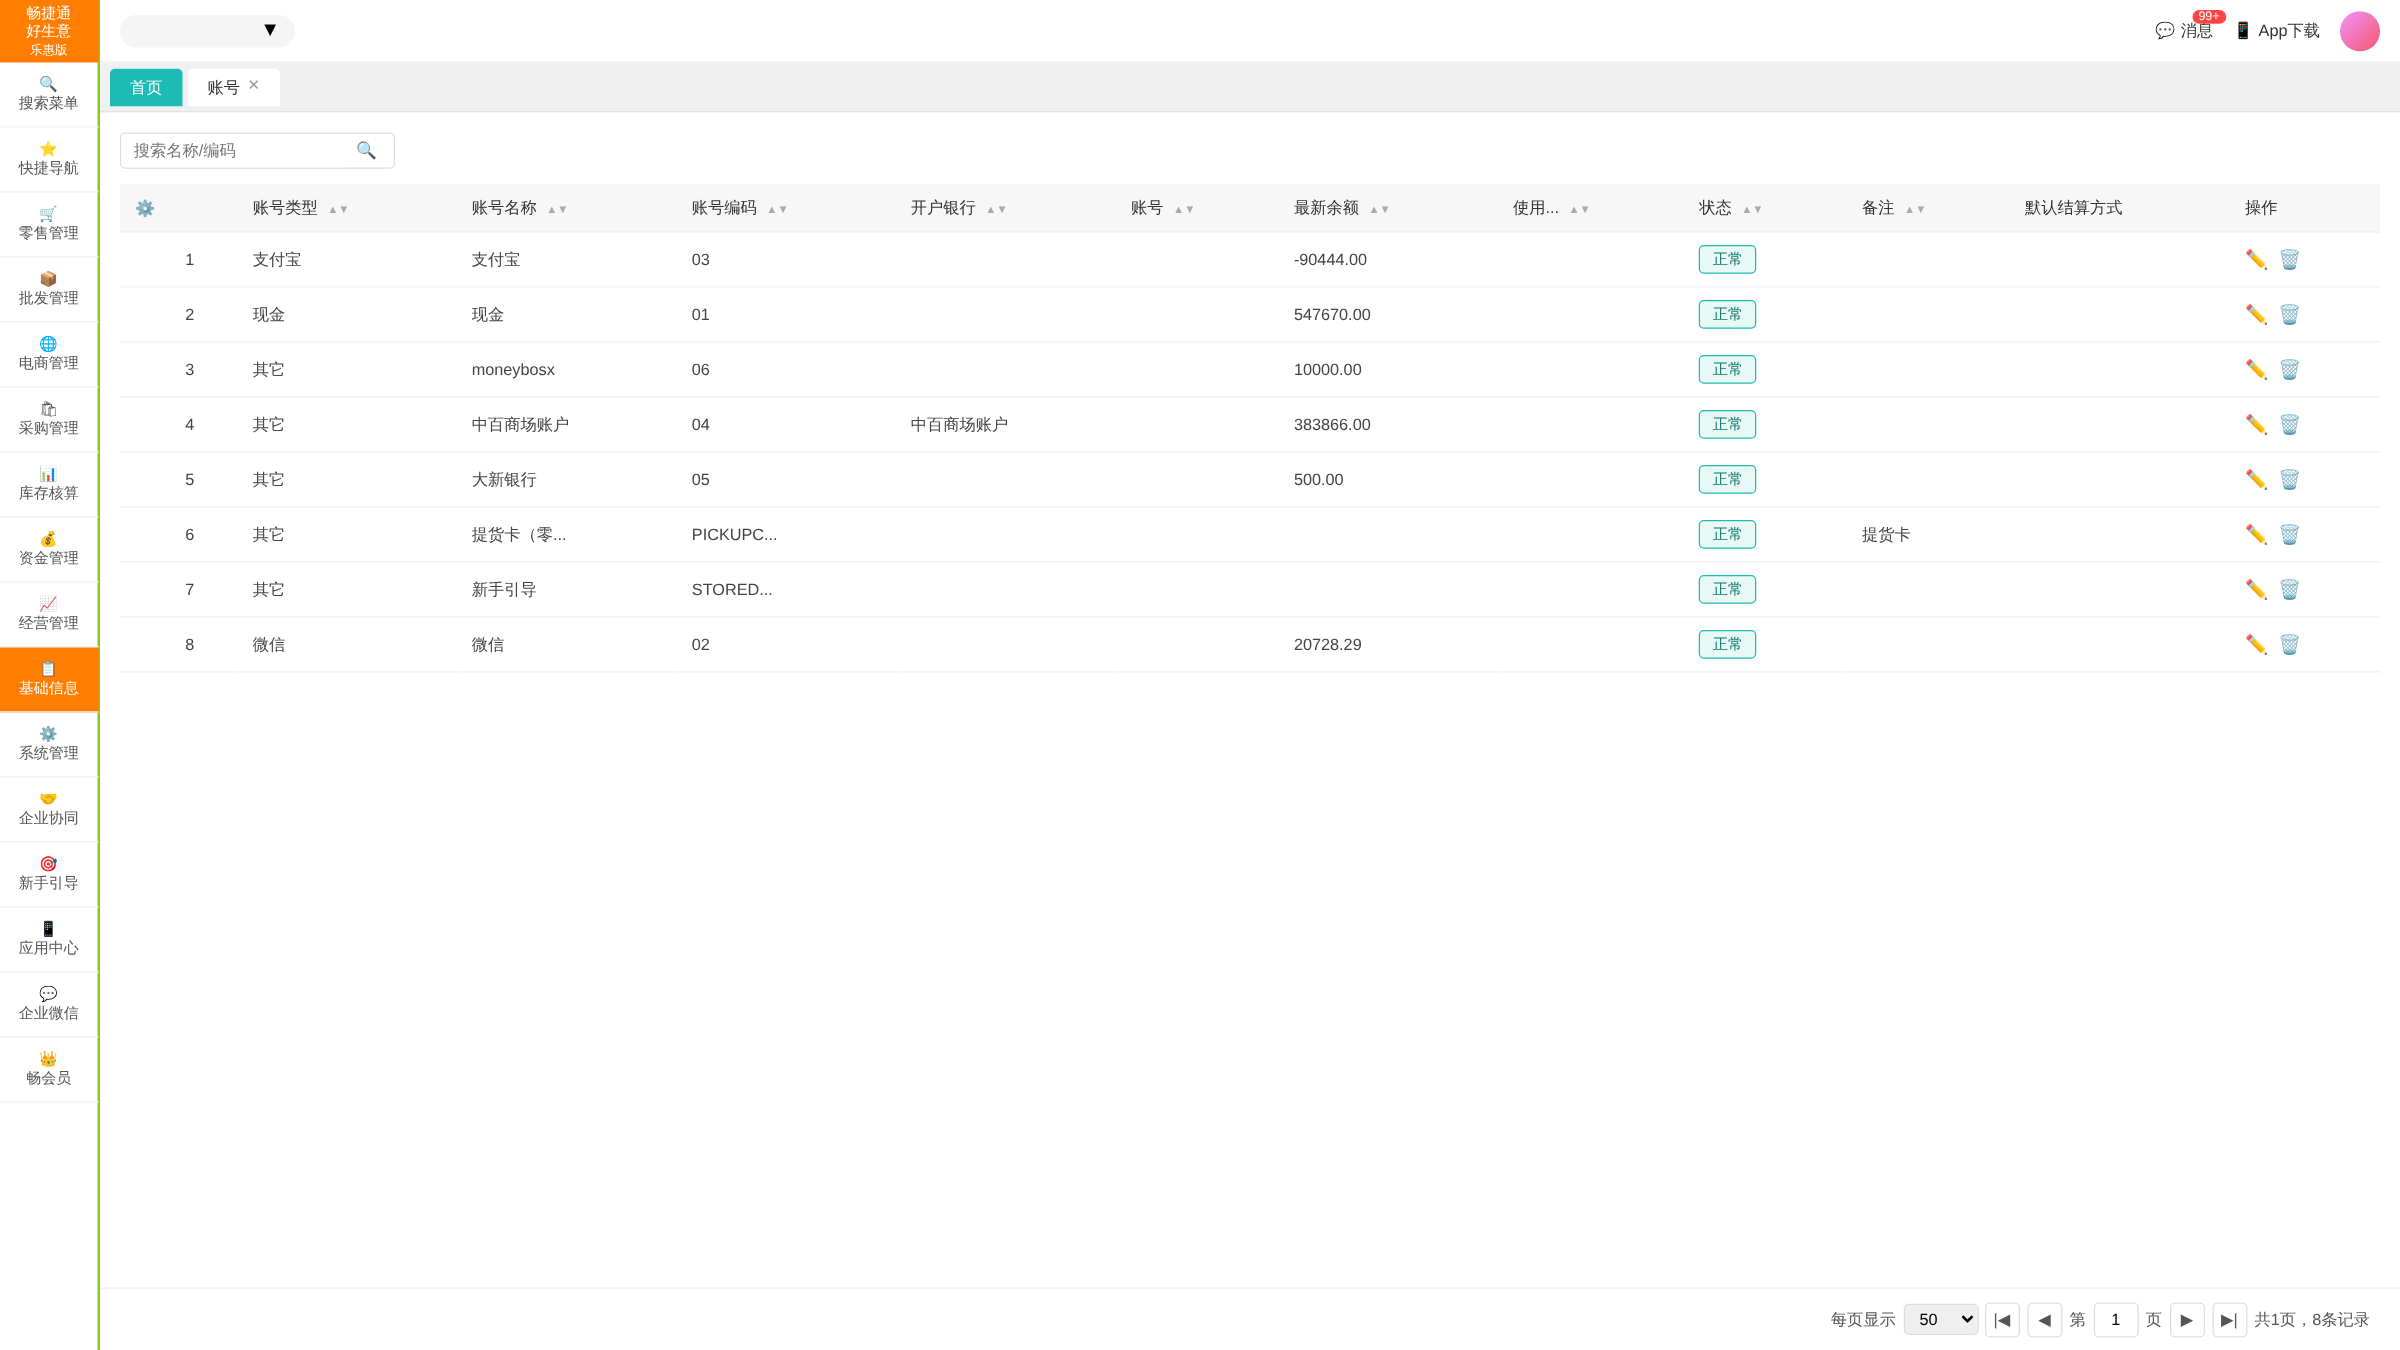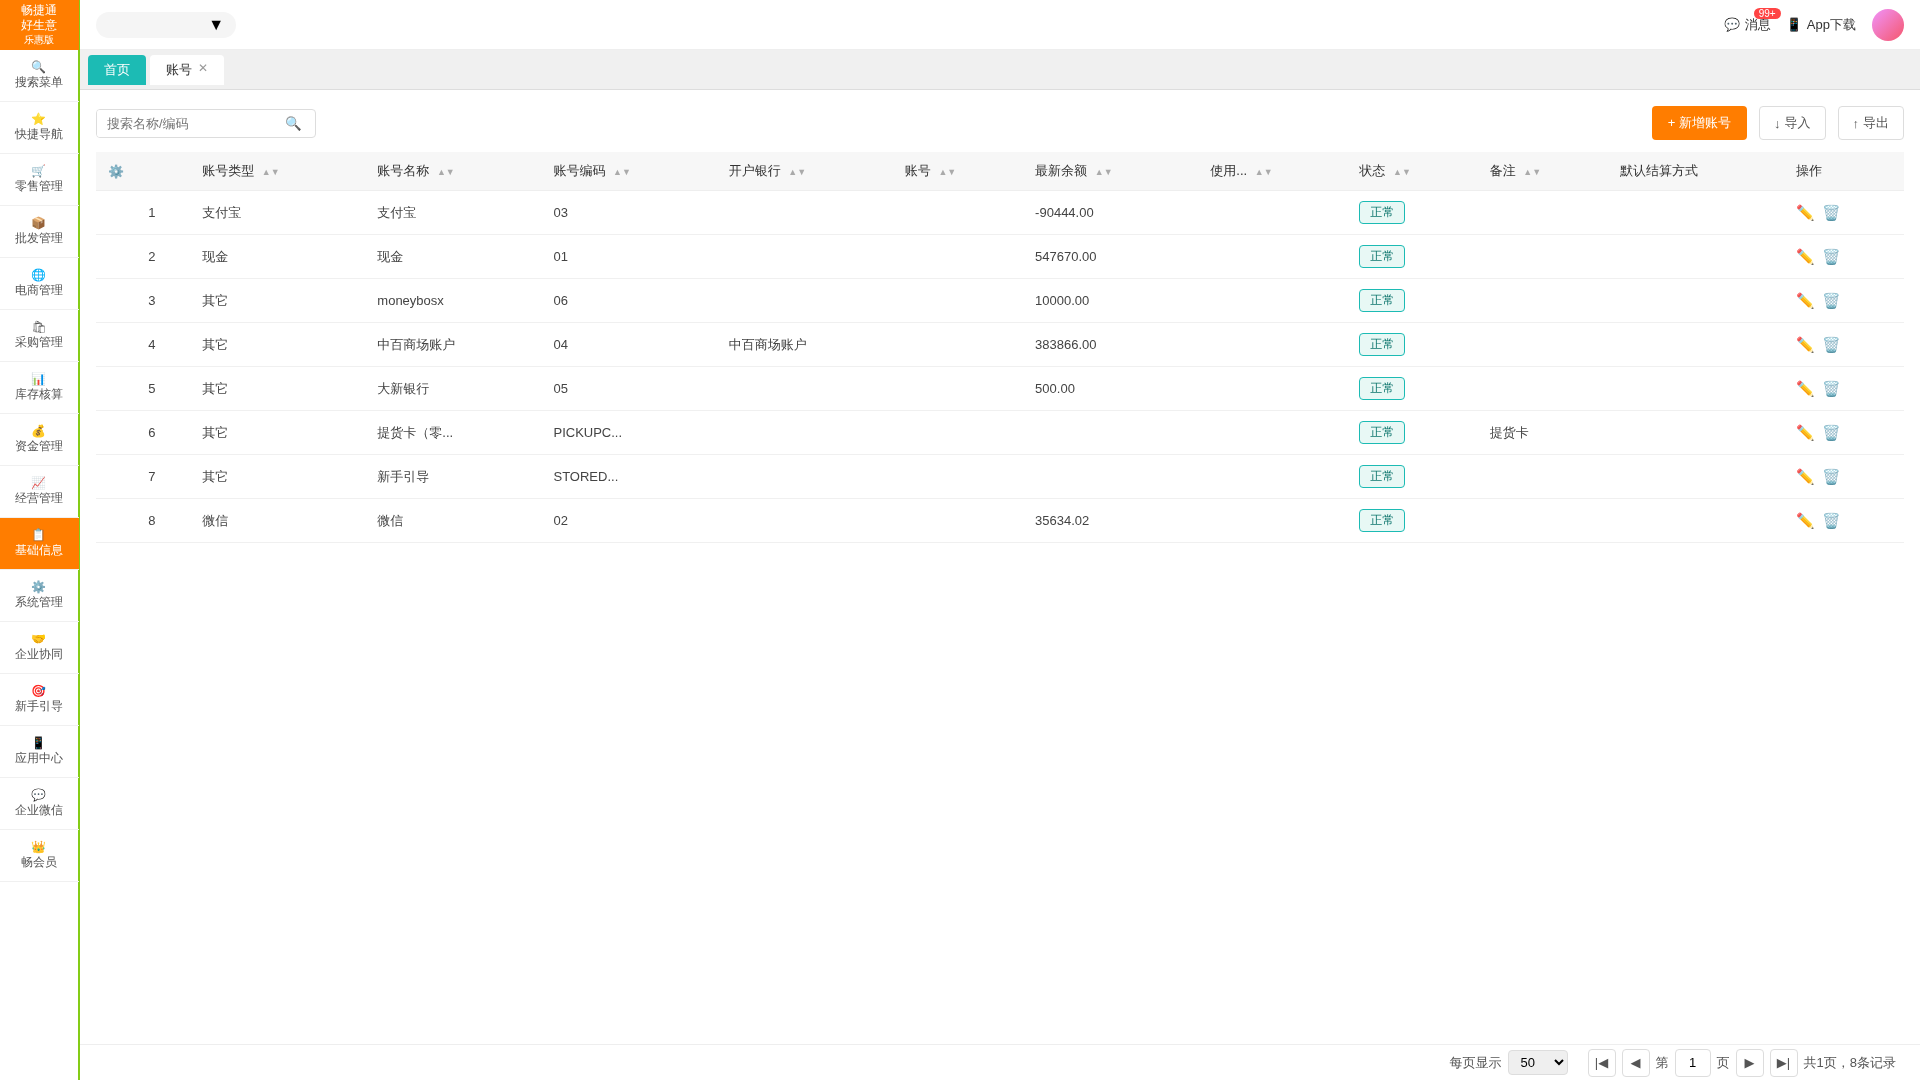--- a/index.html
+++ b/index.html
@@ -279,28 +279,28 @@
     .settings-col {
       width: 40px;
     }
 
     
     .pagination-bar {
       position: absolute;
       bottom: 0;
       left: 0;
       right: 0;
-      height: 36px;
+      height: 50px;
       background: #fff;
       border-top: 1px solid #eee;
       display: flex;
       align-items: center;
       justify-content: flex-end;
       padding: 0 24px;
-      gap: 20px;
+      gap: 5px;
       font-size: 13px;
       color: #555;
     }
     .page-size-select {
       display: flex;
       align-items: center;
       gap: 6px;
     }
     .page-size-select select {
       border: 1px solid #ddd;
@@ -442,33 +442,20 @@
     </div>
   </div>
 
   <div class="content">
 
     <div class="toolbar">
       <div class="search-bar">
         <input type="text" placeholder="搜索名称/编码" style="">
         <button>🔍</button>
       </div>
-      <div class="toolbar-right">
-        <button class="btn-add">
-          <span>+ 新增账号</span>
-        </button>
-        <button class="btn-import">
-          <span>↓</span>
-          <span>导入</span>
-        </button>
-        <button class="btn-export">
-          <span>↑</span>
-          <span>导出</span>
-        </button>
-      </div>
     </div>
 
     <table class="data-table">
       <thead>
         <tr>
           <th class="settings-col">
             <span>⚙️</span>
           </th>
           <th></th>
           <th>
@@ -657,21 +644,21 @@
     </td>
   </tr>
           <tr>
     <td></td>
     <td>8</td>
     <td>微信</td>
     <td>微信</td>
     <td>02</td>
     <td></td>
     <td></td>
-    <td>35634.02</td>
+    <td>20728.29</td>
     <td></td>
     <td><span class="status-badge">正常</span></td>
     <td></td>
     <td></td>
     <td>
       <div class="action-btns">
         <span class="action-btn">✏️</span>
         <span class="action-btn">🗑️</span>
       </div>
     </td>

